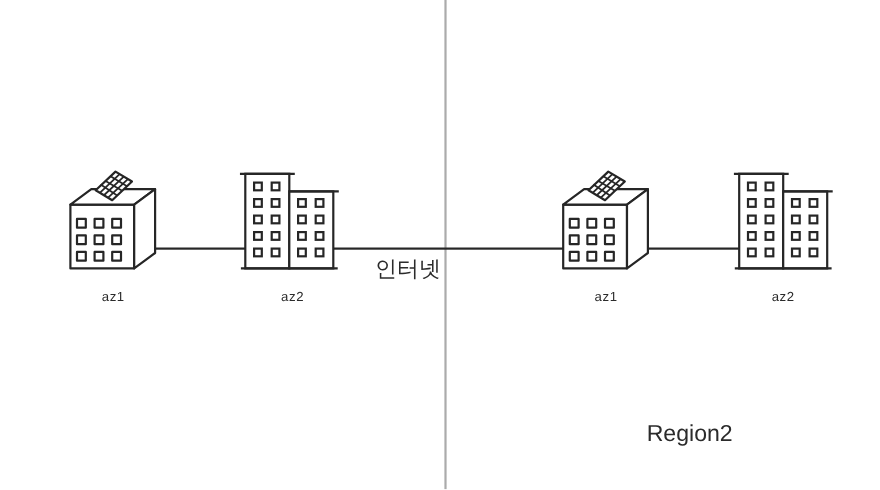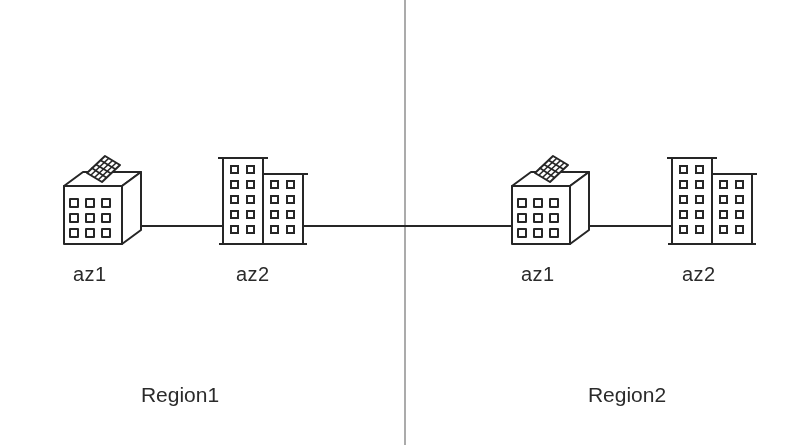--- a/index.html
+++ b/index.html
@@ -37,21 +37,22 @@
     display: block;
   }
   .cube-1 { left: 62px;  top: 154px; }
   .cube-2 { left: 510px; top: 154px; }
   .bldg-1 { left: 218px; top: 155px; }
   .bldg-2 { left: 667px; top: 155px; }
   .zone-label {
     position: absolute;
     width: 60px;
     top: 263px;
-    font-size: 20px;
+    text-align: center;
+    font-size: 12px;
     color: #2b2b2b;
     letter-spacing: 0.5px;
   }
   .zl-1 { left: 73px; }
   .zl-2 { left: 236px; }
   .zl-3 { left: 521px; }
   .zl-4 { left: 682px; }
   .link-label {
     position: absolute;
     width: 110px;
@@ -190,17 +191,17 @@
       <rect x="53" y="71" width="7" height="7"></rect>
         <rect x="69" y="71" width="7" height="7"></rect>
     </g>
   </svg>
 
   <div class="zone-label zl-1">az1</div>
   <div class="zone-label zl-2">az2</div>
   <div class="zone-label zl-3">az1</div>
   <div class="zone-label zl-4">az2</div>
 
-
-  <div class="region-label rl-1">Region1</div>
+  <div class="link-label ll-2">인터넷</div>
+
   <div class="region-label rl-2">Region2</div>
 
 </div>
 
 </body></html>

